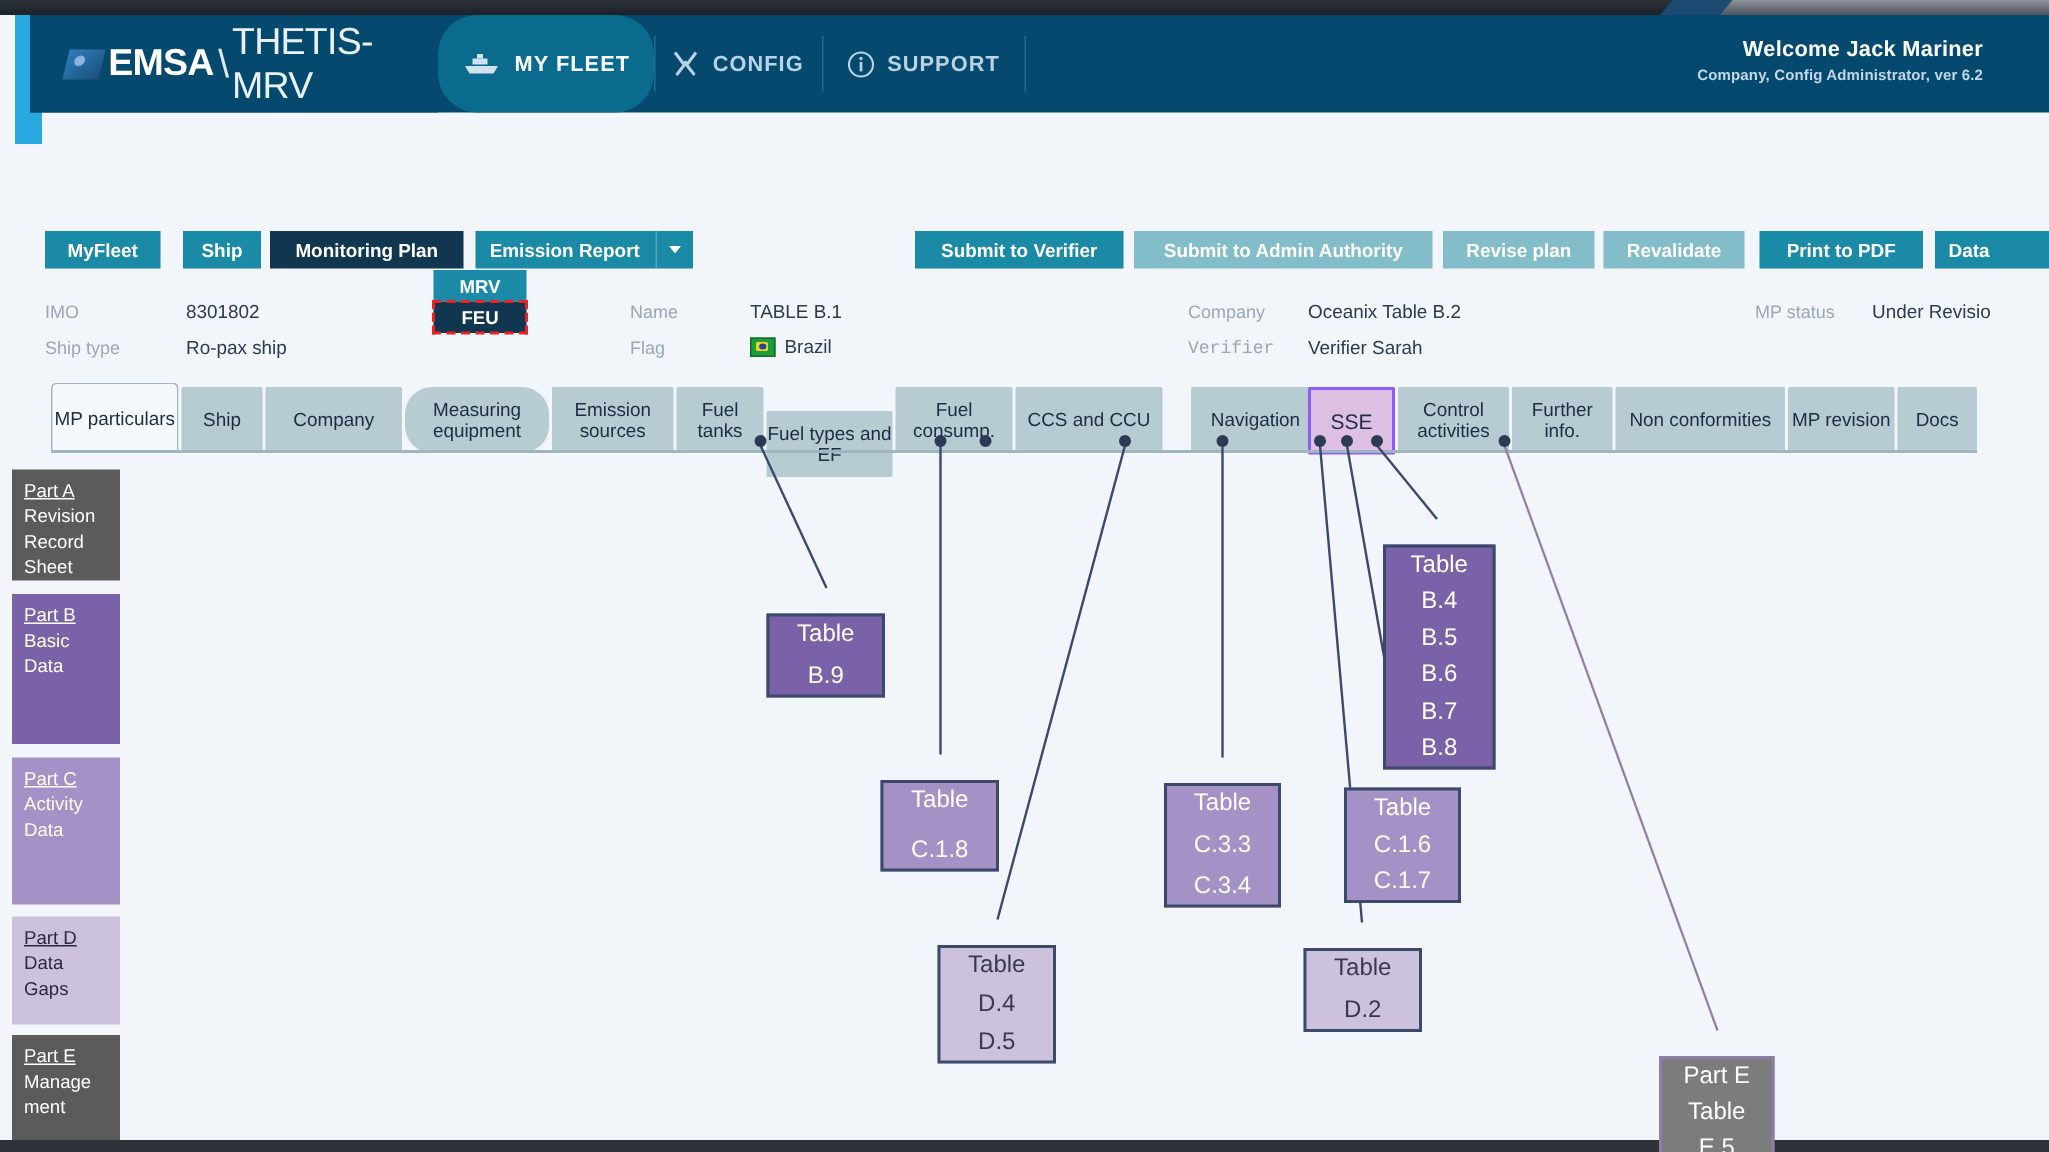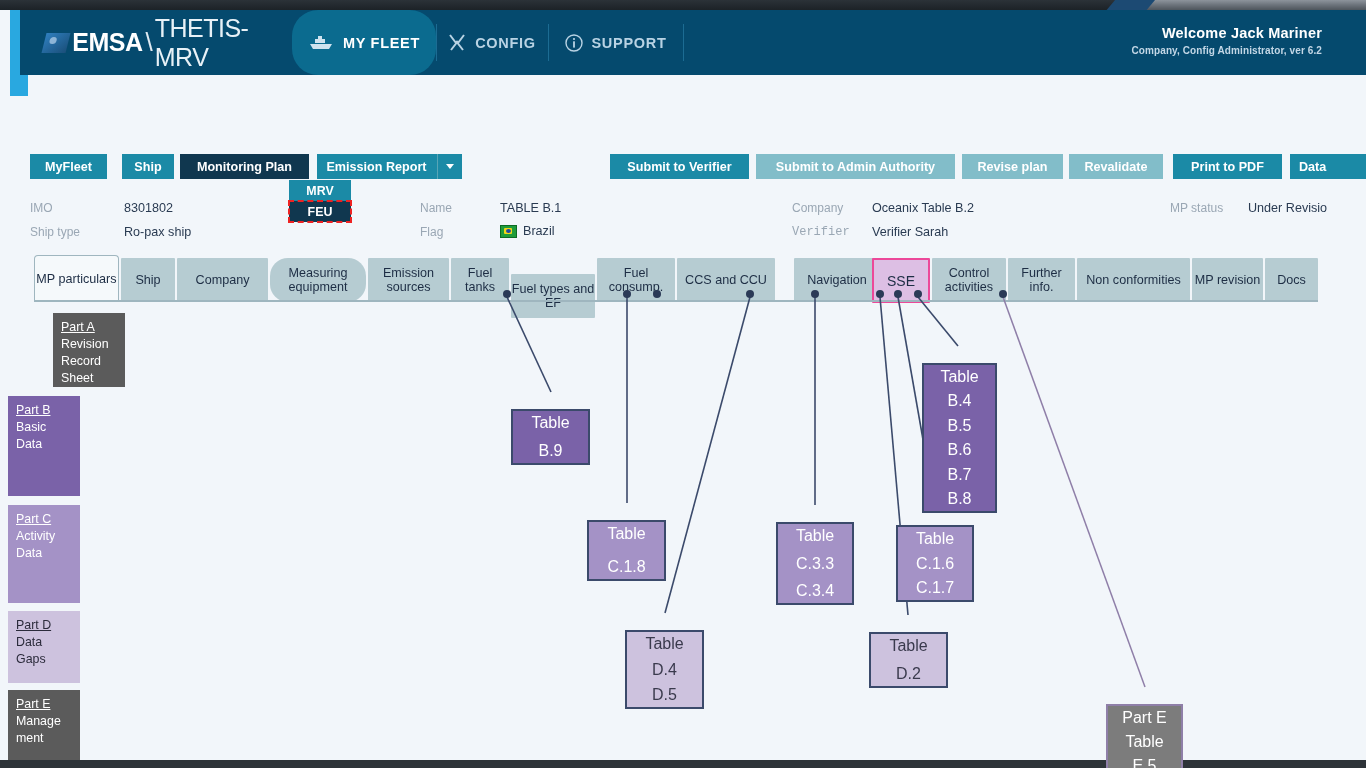--- a/index.html
+++ b/index.html
@@ -69,21 +69,21 @@
   .flag:before{content:"";position:absolute;left:5px;top:3px;width:5px;height:4px;
      background:#1d49a0;border-radius:50%;z-index:2;}
   
   #tabstrip{position:absolute;left:34px;top:255px;height:47px;}
   .tab{position:absolute;top:0;height:44px;background:#b6ccd2;
      display:flex;align-items:center;justify-content:center;text-align:center;
      font-size:12.6px;line-height:14px;color:#1d2d44;cursor:pointer;box-sizing:border-box;
      border-radius:1px;}
   .tab.active{background:#f5f9fb;border:1px solid #9fb6bf;border-bottom:none;height:47px;
      border-top-left-radius:4px;border-top-right-radius:4px;}
-  .tab.highlight{background:#ddbfe4;border:2px solid #ec4899;font-size:14px;height:45px;}
+  .tab.highlight{background:#ddbfe4;border:2px solid #8b5cf6;font-size:14px;height:45px;}
   #tab-underline{position:absolute;left:34px;top:300px;width:1284px;height:2px;background:#9fb6bf;}
   
   .part{position:absolute;left:8px;width:72px;padding:6px 0 6px 8px;box-sizing:border-box;
      font-size:12.4px;line-height:17px;color:#ffffff;cursor:pointer;}
   .part .ptitle{text-decoration:underline;}
   .part.gray{background:#5b5b5b;}
   .part.purple1{background:#7a62a8;}
   .part.purple2{background:#a492c6;}
   .part.purple3{background:#cdc2de;color:#2b2b3b;}
   
@@ -260,21 +260,21 @@
     </div>
   <div class="tab" style="left:1158px;width:71px;top:3px;">
     <span>MP revision</span>
     </div>
   <div class="tab" style="left:1231px;width:53px;top:3px;">
     <span>Docs</span>
     </div>
 </div>
 <div id="tab-underline"></div>
 
-<div class="part gray" style="top:313px;height:74px;margin-left:45px;">
+<div class="part gray" style="top:313px;height:74px;">
   <div class="ptitle">Part A</div>
   <div>Revision</div>
   <div>Record</div>
   <div>Sheet</div>
 </div>
 <div class="part purple1" style="top:396px;height:100px;">
   <div class="ptitle">Part B</div>
   <div>Basic</div>
   <div>Data</div>
 </div>

